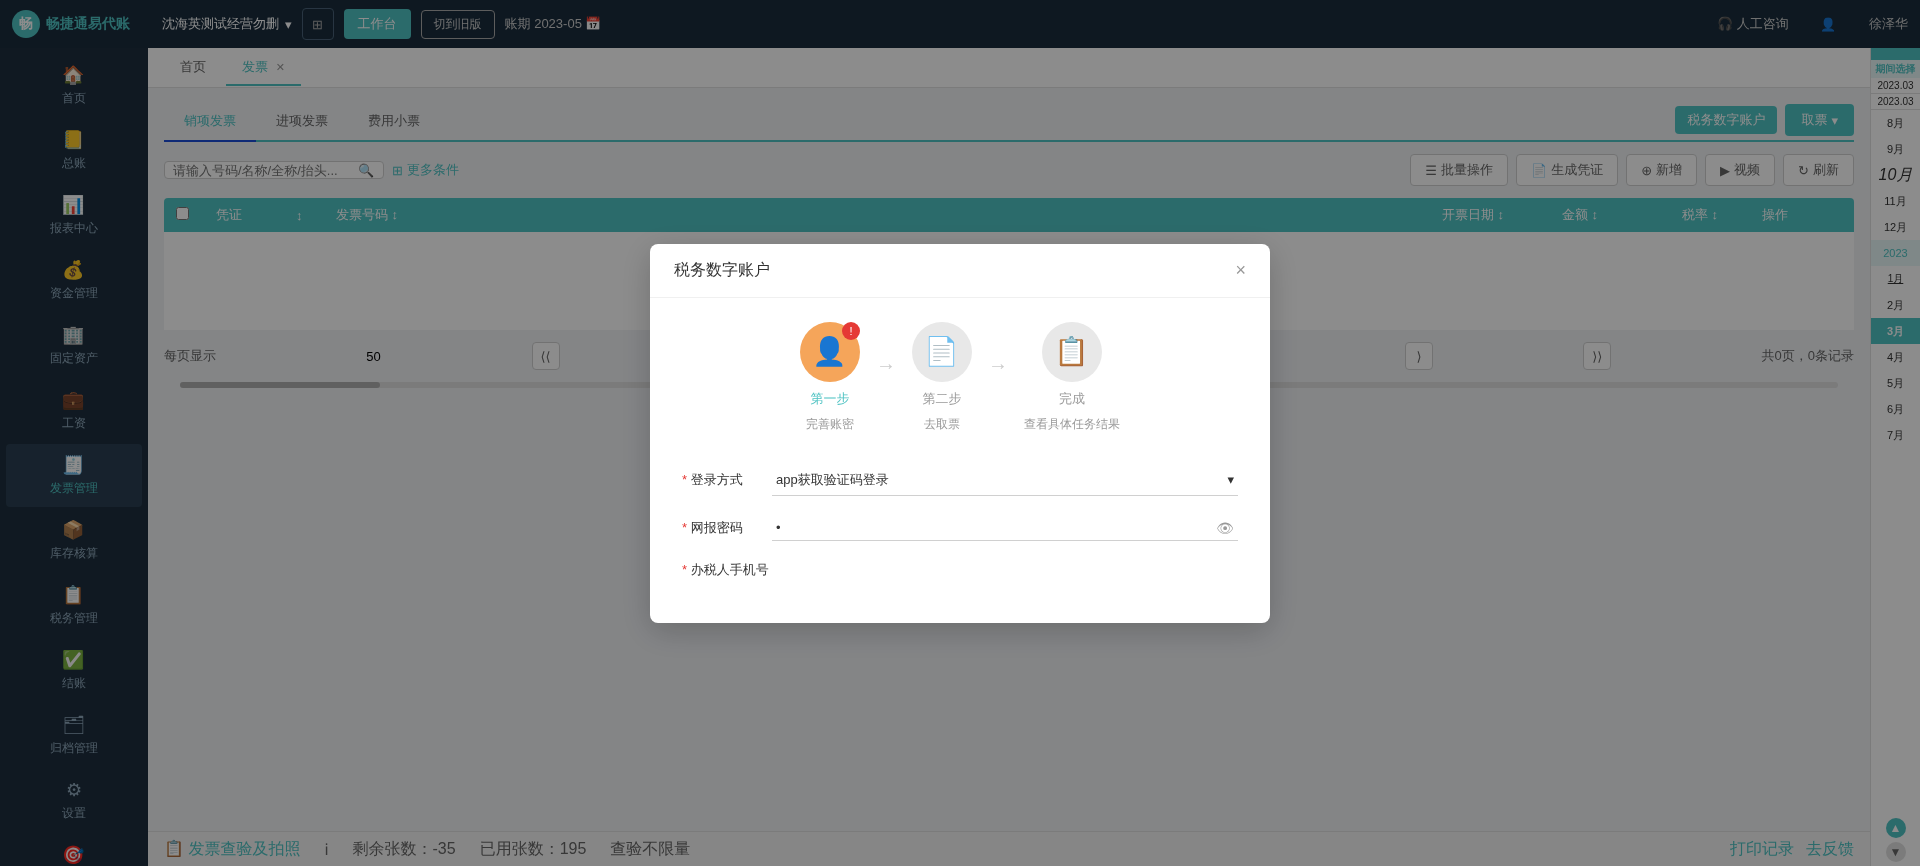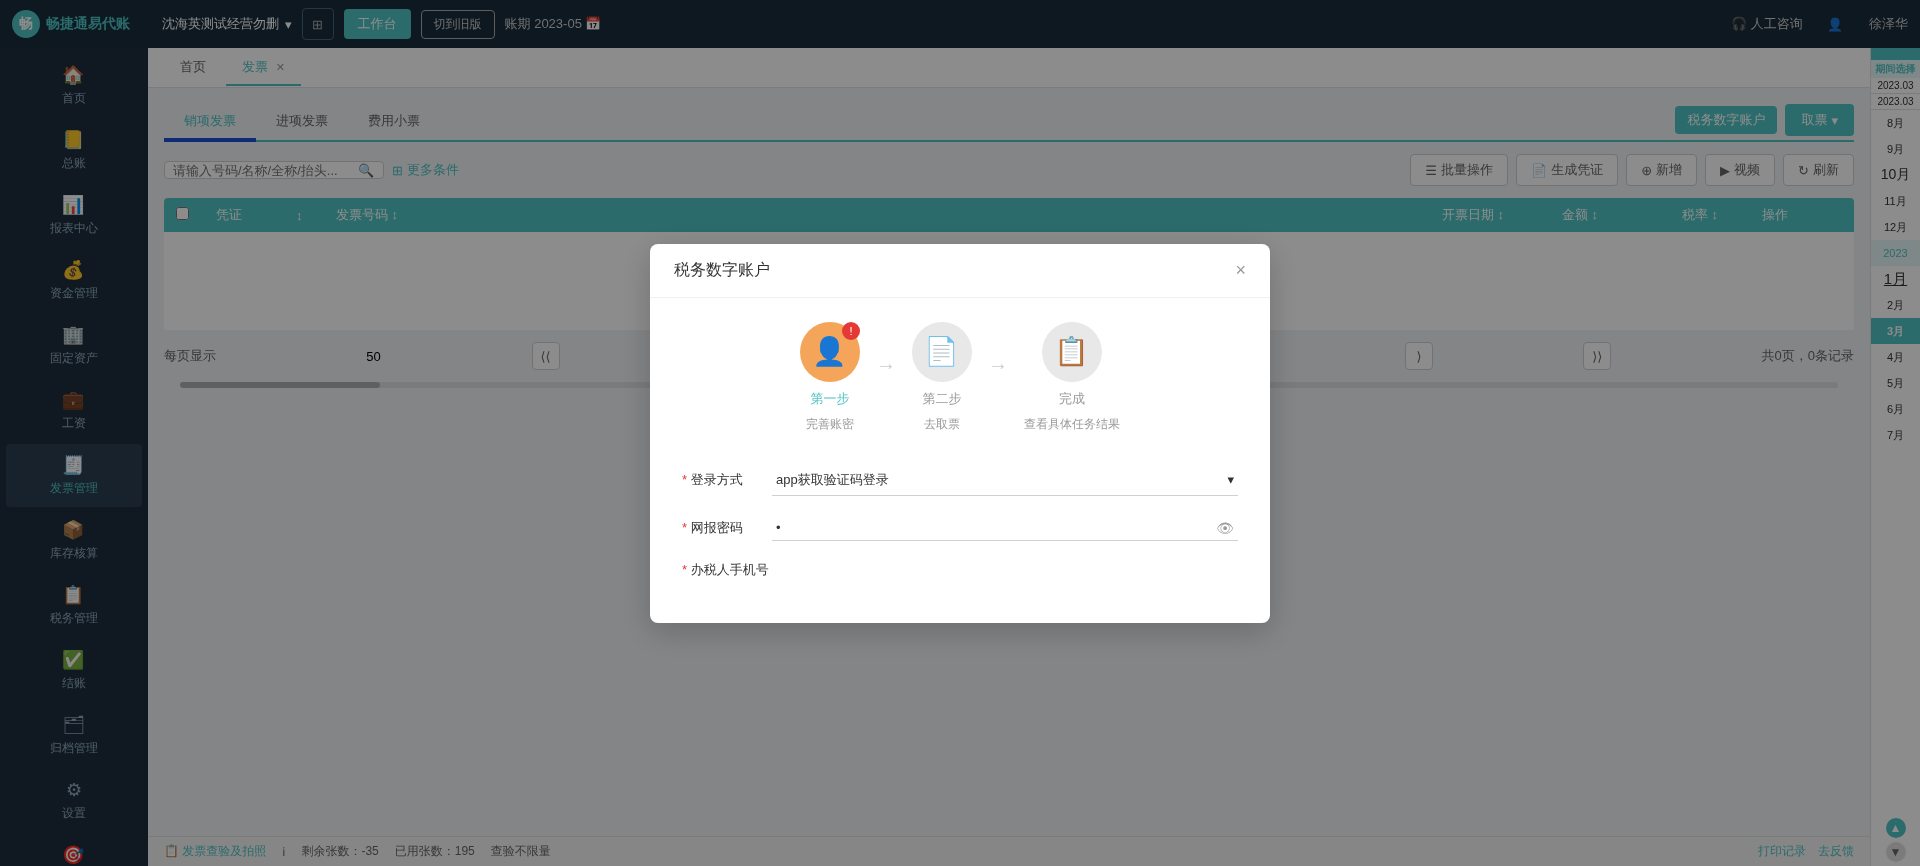--- a/index.html
+++ b/index.html
@@ -11,21 +11,21 @@
       background: #1a2d3d; color: #fff; padding: 0 12px; gap: 10px;
     }
     .top-bar-logo { display: flex; align-items: center; gap: 6px; font-size: 14px; font-weight: bold; color: #4fc3c3; min-width: 140px; }
     .top-bar-logo-icon { width: 28px; height: 28px; background: #4fc3c3; border-radius: 50%; display: flex; align-items: center; justify-content: center; font-size: 14px; color: #fff; }
     .company-selector { display: flex; align-items: center; gap: 6px; color: #ccc; font-size: 13px; cursor: pointer; }
     .company-selector span { color: #fff; }
     .icon-btn { width: 32px; height: 32px; border: 1px solid #4a6278; border-radius: 4px; display: flex; align-items: center; justify-content: center; cursor: pointer; color: #aaa; }
     .workbench-btn { background: #4fc3c3; border: none; color: #fff; padding: 6px 14px; border-radius: 4px; cursor: pointer; font-size: 13px; }
     .switch-btn { border: 1px solid #aaa; color: #ccc; padding: 5px 12px; border-radius: 4px; cursor: pointer; font-size: 12px; background: transparent; }
     .period-text { color: #ccc; font-size: 13px; }
-    .top-right { margin-left: auto; display: flex; align-items: center; gap: 25px; color: #ccc; font-size: 13px; }
+    .top-right { margin-left: auto; display: flex; align-items: center; gap: 32px; color: #ccc; font-size: 13px; }
 
     
     .main-layout { display: flex; height: calc(100vh - 48px); }
 
     
     .sidebar { width: 148px; background: #1e2f3e; display: flex; flex-direction: column; padding-top: 4px; flex-shrink: 0; }
     .sidebar-item { display: flex; flex-direction: column; align-items: center; padding: 10px 8px; cursor: pointer; color: #8fa8bc; font-size: 12px; gap: 4px; border-radius: 4px; margin: 2px 6px; }
     .sidebar-item.active { background: #2a3f52; color: #4fc3c3; }
     .sidebar-item .icon { font-size: 18px; }
 
@@ -37,21 +37,21 @@
     .tab { padding: 8px 16px; cursor: pointer; color: #666; font-size: 13px; border-bottom: 2px solid transparent; }
     .tab.active { color: #4fc3c3; border-bottom: 2px solid #4fc3c3; font-weight: 500; }
     .tab-close { margin-left: 4px; color: #999; font-size: 11px; }
 
     
     .page-content { flex: 1; padding: 16px; overflow: auto; position: relative; }
 
     
     .sub-tabs { display: flex; gap: 0; border-bottom: 2px solid #4fc3c3; margin-bottom: 12px; width: 100%; }
     .sub-tab { padding: 8px 20px; cursor: pointer; color: #666; font-size: 13px; }
-    .sub-tab.active { color: #4fc3c3; border-bottom: 4px solid #1d4ed8; margin-bottom: -2px; font-weight: 500; }
+    .sub-tab.active { color: #4fc3c3; border-bottom: 2px solid #1d4ed8; margin-bottom: -2px; font-weight: 500; }
 
     
     .toolbar { display: flex; align-items: center; gap: 8px; margin-bottom: 12px; flex-wrap: wrap; }
     .toolbar-right { margin-left: auto; display: flex; gap: 8px; align-items: center; }
     .btn-green { background: #4fc3c3; color: #fff; border: none; padding: 7px 16px; border-radius: 4px; cursor: pointer; font-size: 13px; display: flex; align-items: center; gap: 4px; }
     .btn-gray-outline { background: #fff; color: #666; border: 1px solid #d0d0d0; padding: 6px 14px; border-radius: 4px; cursor: pointer; font-size: 13px; display: flex; align-items: center; gap: 4px; }
     .search-box { display: flex; align-items: center; border: 1px solid #d0d0d0; border-radius: 4px; overflow: hidden; background: #fff; padding: 0 8px; gap: 4px; height: 18px; width: 220px; }
     .search-box input { border: none; outline: none; font-size: 13px; color: #999; width: 100%; }
     .filter-btn { color: #4fc3c3; cursor: pointer; font-size: 13px; display: flex; align-items: center; gap: 4px; }
 
@@ -65,21 +65,21 @@
     .col-amount { width: 120px; flex-shrink: 0; }
     .col-rate { width: 80px; flex-shrink: 0; }
     .col-op { width: 80px; flex-shrink: 0; }
 
     
     .pagination { display: flex; align-items: center; gap: 16px; padding: 12px 0; font-size: 13px; color: #666; justify-content: space-between; }
     .page-btn { width: 28px; height: 28px; border: 1px solid #d0d0d0; border-radius: 4px; display: flex; align-items: center; justify-content: center; cursor: pointer; color: #666; background: #fff; }
     .page-input { width: 40px; border: 1px solid #d0d0d0; border-radius: 4px; text-align: center; height: 28px; }
 
     
-    .page-footer { display: flex; align-items: center; background: #f5f5f5; border-top: 1px solid #e0e0e0; padding: 6px 16px; font-size: 12px; color: #666; gap: 16px; }
+    .page-footer { display: flex; align-items: center; background: #f5f5f5; border-top: 1px solid #e0e0e0; padding: 6px 16px; font-size: 16px; color: #666; gap: 24px; }
     .footer-right { margin-left: auto; display: flex; gap: 12px; }
     .footer-link { color: #4fc3c3; cursor: pointer; }
 
     
     .overlay { position: fixed; top: 0; left: 0; right: 0; bottom: 0; background: rgba(0,0,0,0.45); z-index: 100; display: flex; align-items: center; justify-content: center; }
 
     
     .modal { background: #fff; border-radius: 8px; width: 620px; box-shadow: 0 8px 32px rgba(0,0,0,0.2); overflow: hidden; }
     .modal-header { display: flex; align-items: center; justify-content: space-between; padding: 16px 24px; border-bottom: 1px solid #f0f0f0; }
     .modal-title { font-size: 16px; font-weight: 500; color: #333; }
@@ -310,25 +310,25 @@
   </div>
 
   <div style="width:50px;background:#fff;border-left:1px solid #e0e0e0;display:flex;flex-direction:column;align-items:center;">
     <div style="background:#4fc3c3;color:#fff;font-size:11px;padding:6px 4px;text-align:center;width:100%;cursor:pointer;writing-mode:vertical-lr;">开票日期</div>
     <div style="width:100%;text-align:center;background:#e8f8f8;padding:2px 0;font-size:10px;color:#4fc3c3;font-weight:bold;">期间选择</div>
     <div style="font-size:10px;color:#333;padding:2px;text-align:center;border-bottom:1px solid #e0e0e0;width:100%;">2023.03</div>
     <div style="font-size:10px;color:#333;padding:2px;text-align:center;border-bottom:1px solid #e0e0e0;width:100%;">2023.03</div>
     <div id="month-items-container" style="width:100%;display:flex;flex-direction:column;">
         <div style="width: 100%; height: 26px; display: flex; align-items: center; justify-content: center; font-size: 11px; cursor: pointer; color: rgb(51, 51, 51);">8月</div>
         <div style="width: 100%; height: 26px; display: flex; align-items: center; justify-content: center; font-size: 11px; cursor: pointer; color: rgb(51, 51, 51);">9月</div>
-        <div style="width: 100%; height: 26px; display: flex; align-items: center; justify-content: center; font-size: 14px; cursor: pointer; color: rgb(51, 51, 51);">10月</div>
+        <div style="width: 100%; height: 26px; display: flex; align-items: center; justify-content: center; font-size: 16px; cursor: pointer; color: rgb(51, 51, 51); font-style: italic;">10月</div>
         <div style="width: 100%; height: 26px; display: flex; align-items: center; justify-content: center; font-size: 11px; cursor: pointer; color: rgb(51, 51, 51); text-align: center;">11月</div>
         <div style="width: 100%; height: 26px; display: flex; align-items: center; justify-content: center; font-size: 11px; cursor: pointer; color: rgb(51, 51, 51);">12月</div>
         <div style="width: 100%; height: 26px; display: flex; align-items: center; justify-content: center; font-size: 11px; cursor: pointer; color: rgb(79, 195, 195); background: rgb(232, 248, 248);">2023</div>
-        <div style="width: 100%; height: 26px; display: flex; align-items: center; justify-content: center; font-size: 15px; cursor: pointer; color: rgb(51, 51, 51); text-decoration: underline;">1月</div>
+        <div style="width: 100%; height: 26px; display: flex; align-items: center; justify-content: center; font-size: 10px; cursor: pointer; color: rgb(51, 51, 51); text-decoration: underline;">1月</div>
         <div style="width: 100%; height: 26px; display: flex; align-items: center; justify-content: center; font-size: 11px; cursor: pointer; color: rgb(51, 51, 51);">2月</div>
         <div style="width: 100%; height: 26px; display: flex; align-items: center; justify-content: center; font-size: 11px; cursor: pointer; color: rgb(255, 255, 255); background: rgb(79, 195, 195); font-weight: bold;">3月</div>
         <div style="width: 100%; height: 26px; display: flex; align-items: center; justify-content: center; font-size: 11px; cursor: pointer; color: rgb(51, 51, 51);">4月</div>
         <div style="width: 100%; height: 26px; display: flex; align-items: center; justify-content: center; font-size: 11px; cursor: pointer; color: rgb(51, 51, 51);">5月</div>
         <div style="width: 100%; height: 26px; display: flex; align-items: center; justify-content: center; font-size: 11px; cursor: pointer; color: rgb(51, 51, 51);">6月</div>
         <div style="width: 100%; height: 26px; display: flex; align-items: center; justify-content: center; font-size: 11px; cursor: pointer; color: rgb(51, 51, 51);">7月</div>
       </div>
     <div style="margin-top:auto;display:flex;flex-direction:column;align-items:center;gap:4px;padding:4px;">
       <div style="width:20px;height:20px;background:#4fc3c3;border-radius:50%;display:flex;align-items:center;justify-content:center;color:#fff;font-size:12px;cursor:pointer;">▲</div>
       <div style="width:20px;height:20px;background:#e0e0e0;border-radius:50%;display:flex;align-items:center;justify-content:center;color:#666;font-size:12px;cursor:pointer;">▼</div>

